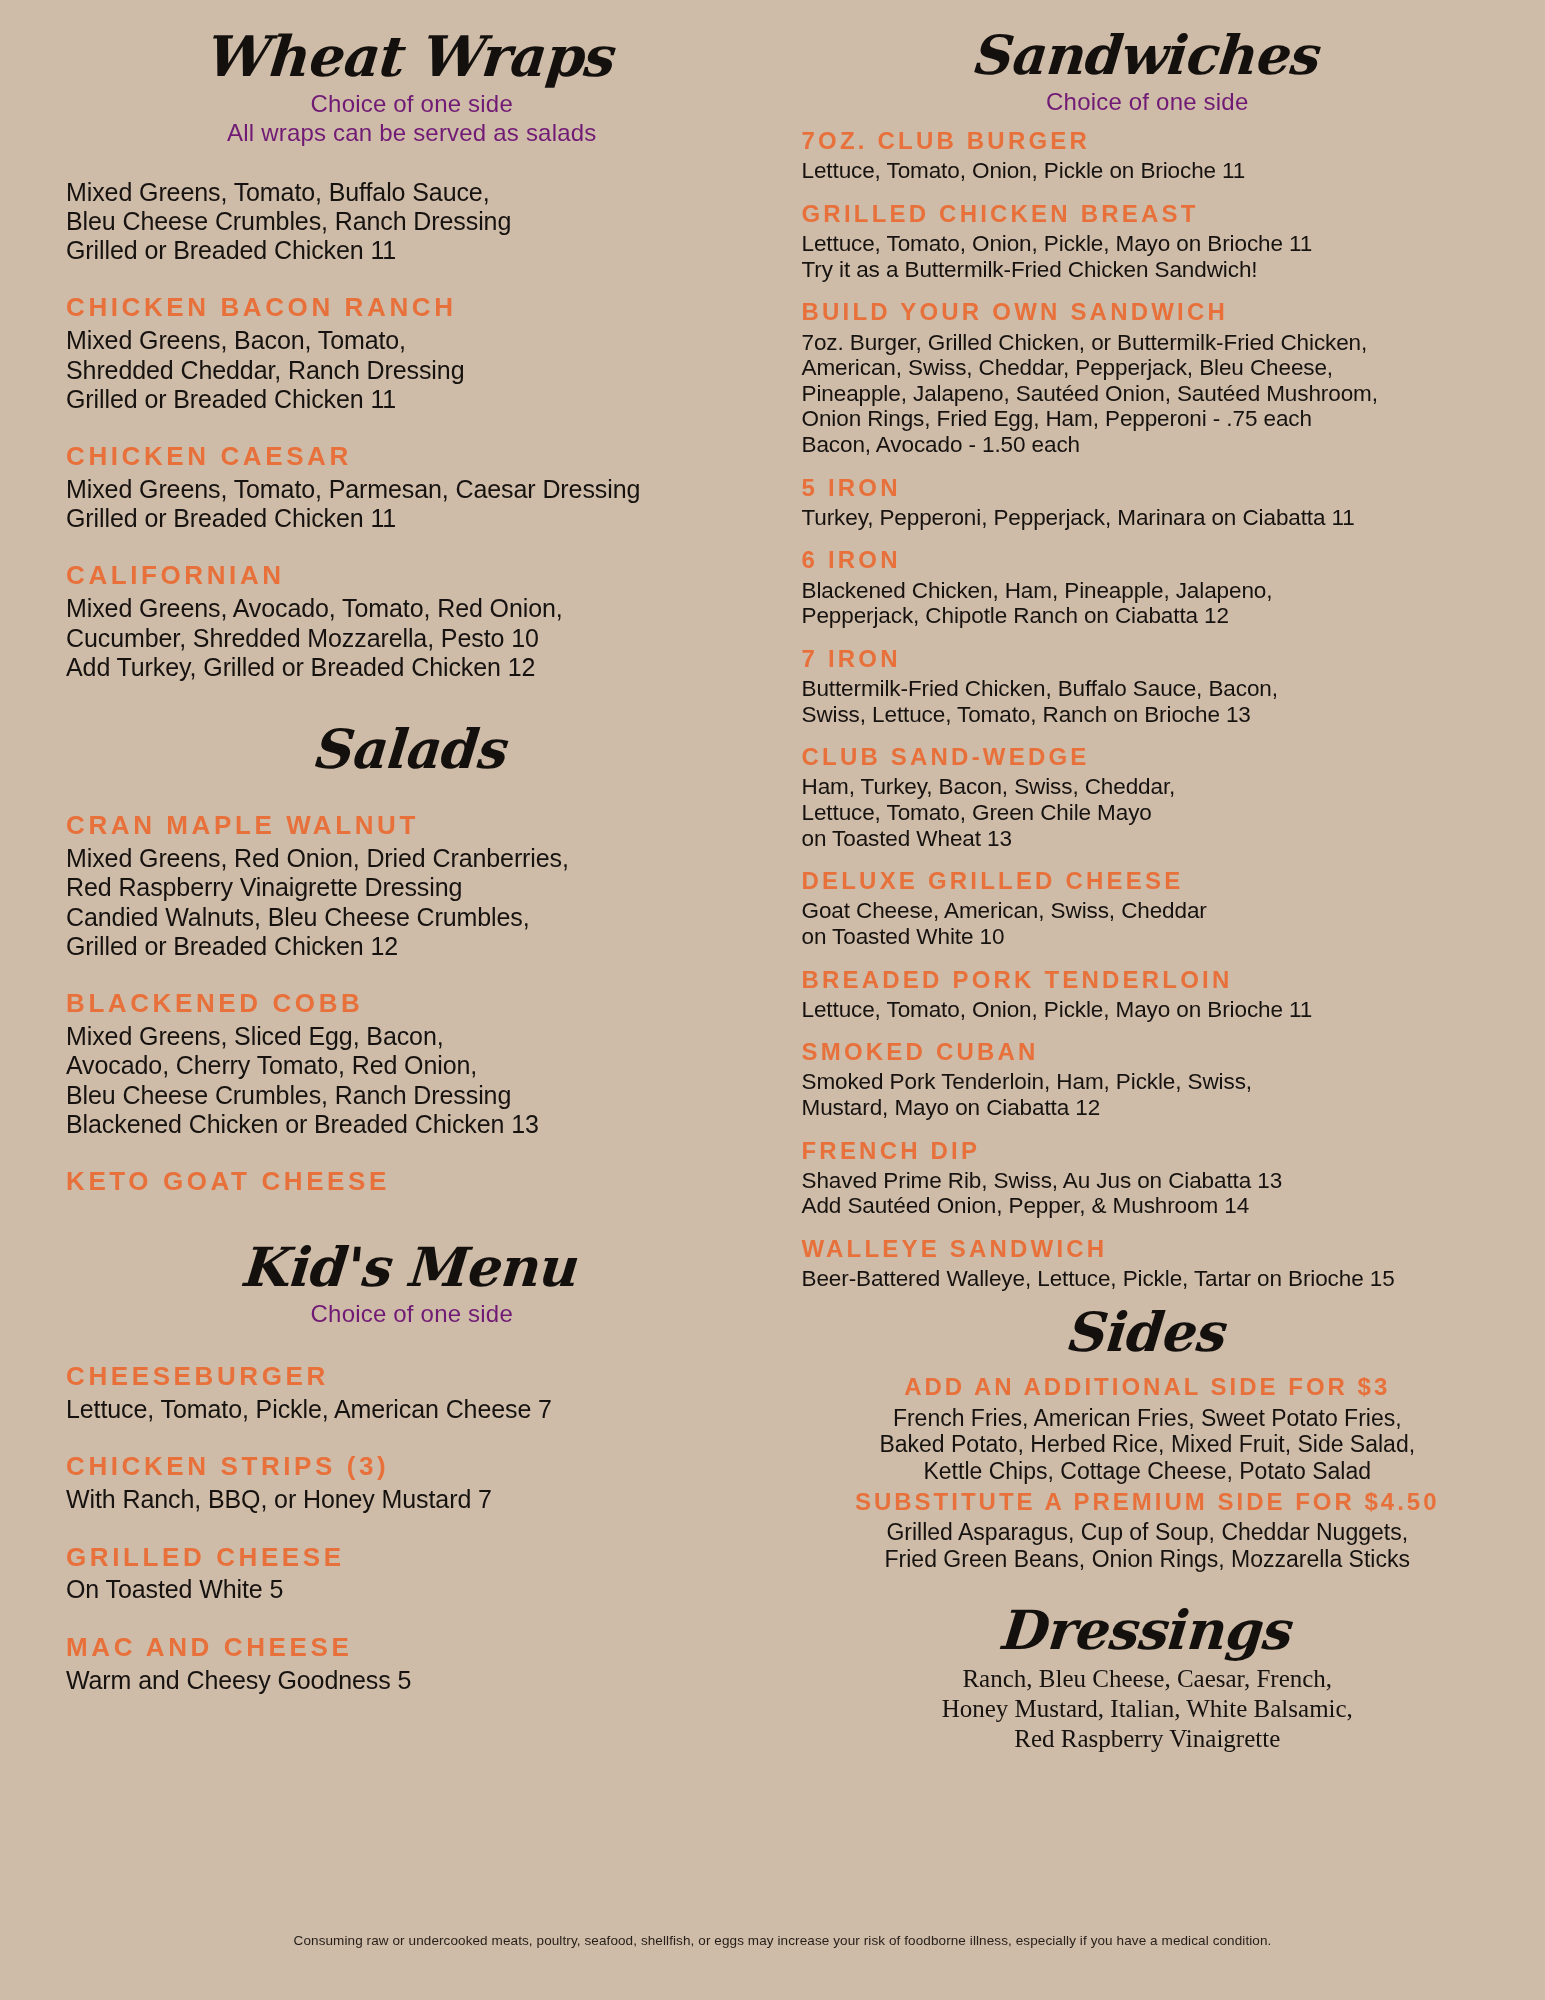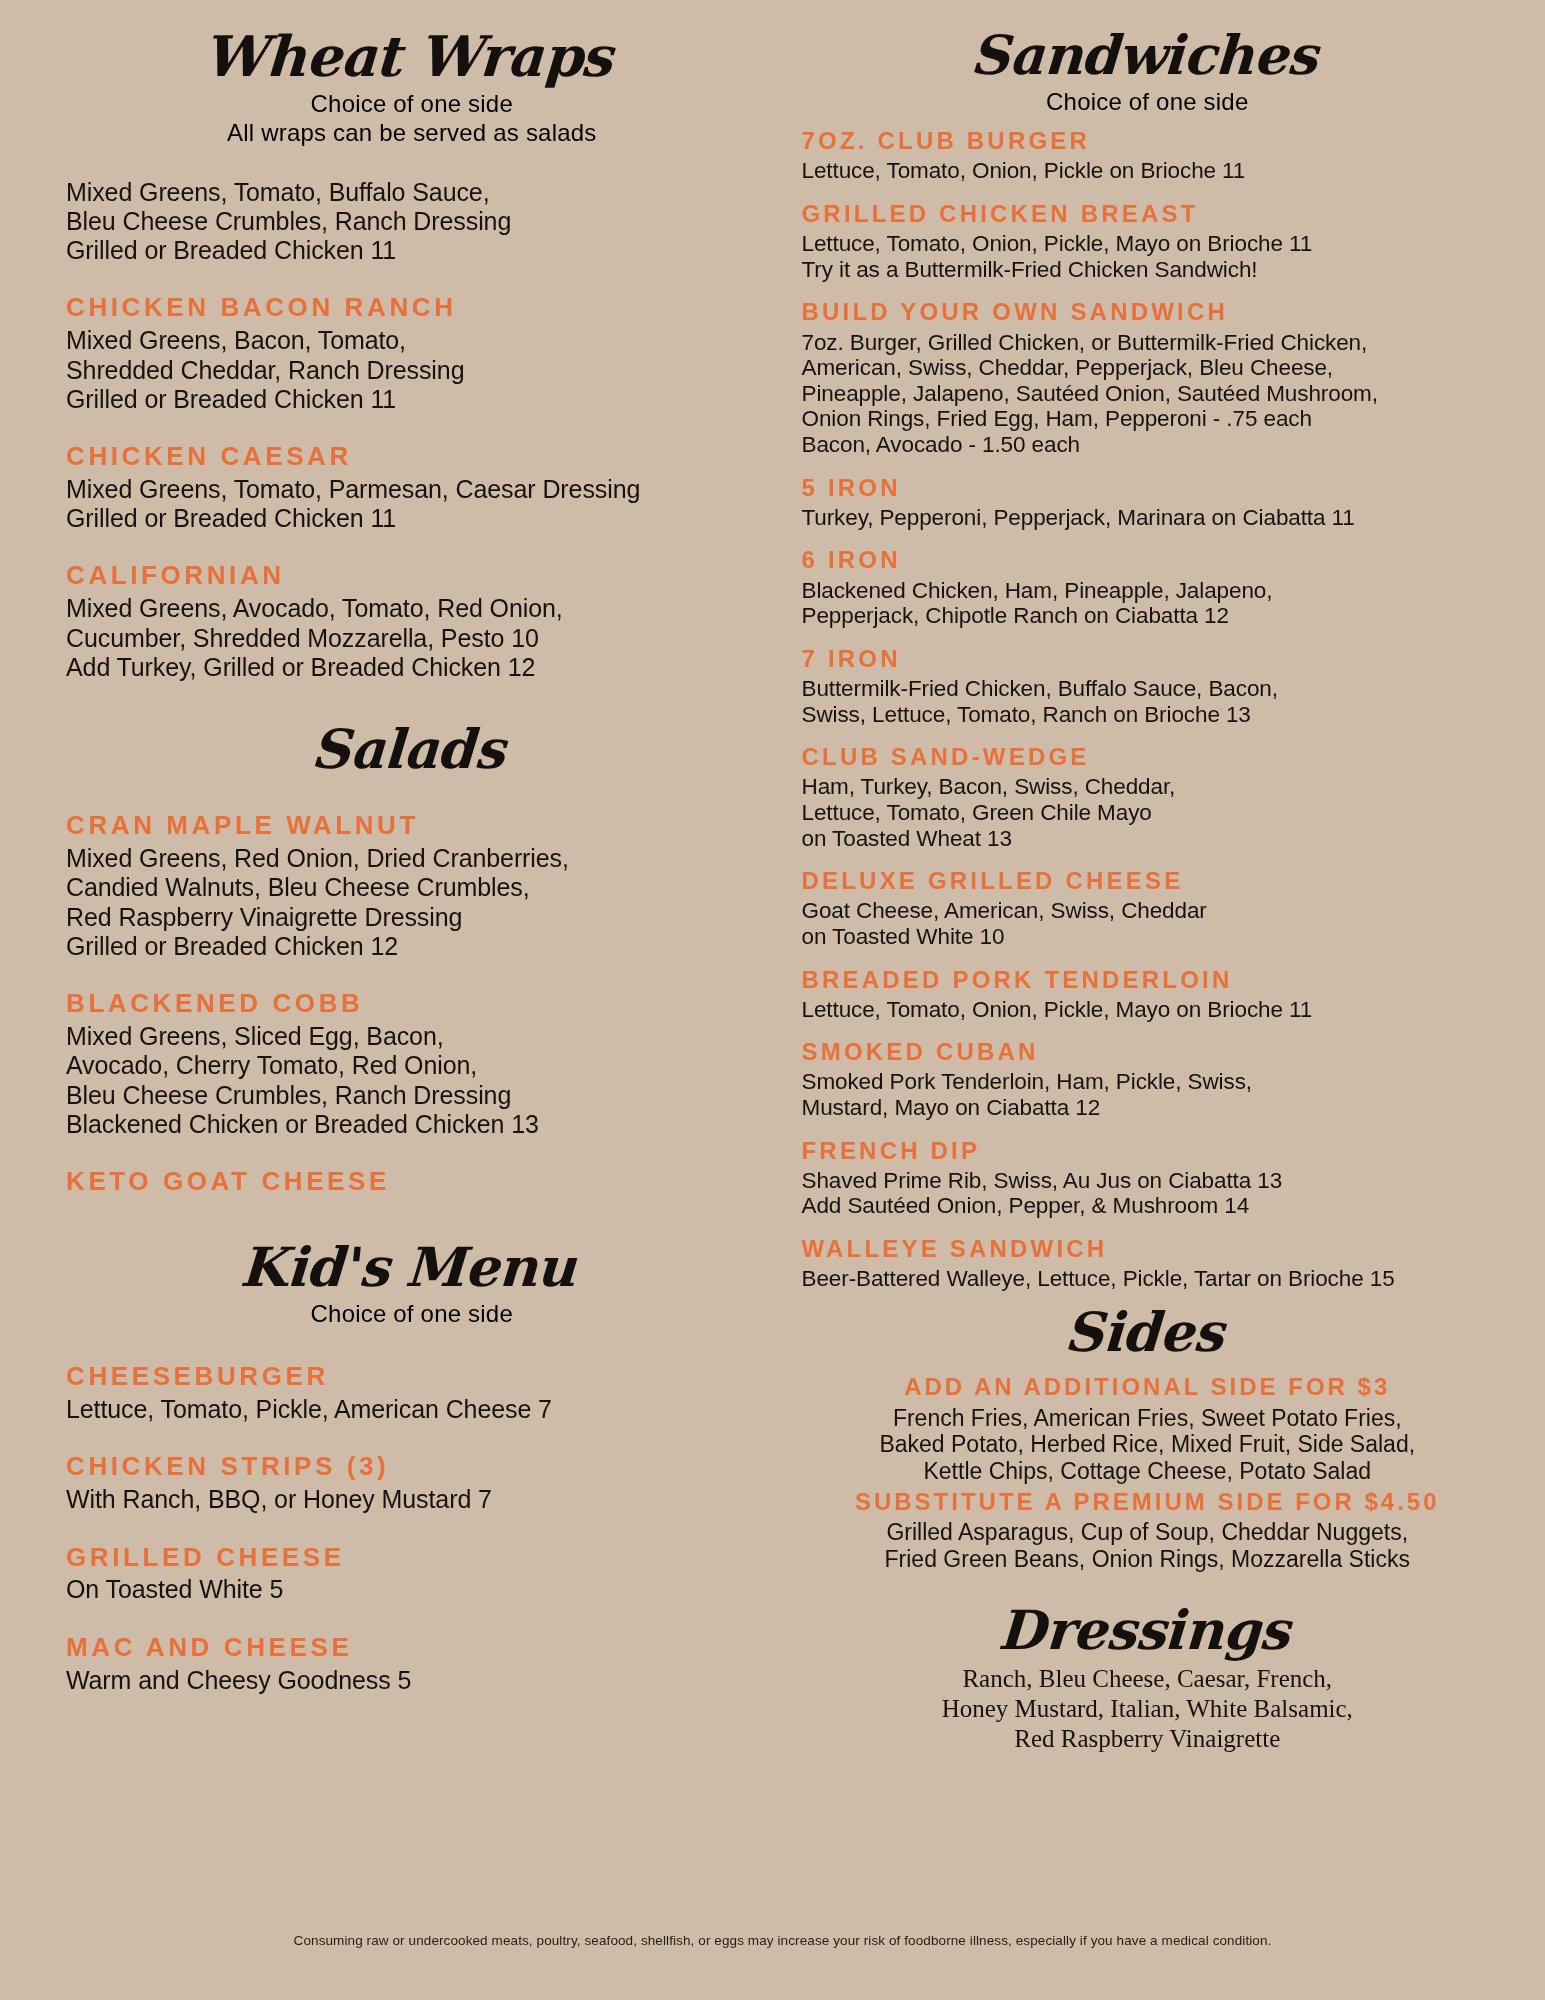--- a/index.html
+++ b/index.html
@@ -44,21 +44,21 @@
     text-align: center;
     color: #14100e;
     letter-spacing: -1px;
     transform: skewX(-6deg);
   }
   .script-title.wheat { font-size: 56px; }
   .script-sub {
     text-align: center;
     font-size: 24px;
     line-height: 1.22;
-    color: #000000;
+    color: #701a75;
     margin-top: 4px;
     font-family: "Liberation Sans", sans-serif;
     letter-spacing: 0.2px;
   }
 
   
   .item { margin-bottom: 6px; }
   .item-name {
     color: #e8703a;
     font-family: "Liberation Sans", sans-serif;
@@ -184,22 +184,22 @@
       </div>
 
       <div class="gap-top-lg">
         <div class="script-title">Salads</div>
 
         <div class="gap-top-md">
           <div class="item">
             <div class="item-name">CRAN MAPLE WALNUT</div>
             <div class="item-desc">
               <span class="nowrap-line">Mixed Greens, Red Onion, Dried Cranberries,</span>
+              <span class="nowrap-line">Red Raspberry Vinaigrette Dressing</span>
               <span class="nowrap-line">Candied Walnuts, Bleu Cheese Crumbles,</span>
-              <span class="nowrap-line">Red Raspberry Vinaigrette Dressing</span>
               <span class="nowrap-line">Grilled or Breaded Chicken 12</span>
             </div>
           </div>
 
           <div class="item">
             <div class="item-name">BLACKENED COBB</div>
             <div class="item-desc">
               <span class="nowrap-line">Mixed Greens, Sliced Egg, Bacon,</span>
               <span class="nowrap-line">Avocado, Cherry Tomato, Red Onion,</span>
               <span class="nowrap-line">Bleu Cheese Crumbles, Ranch Dressing</span>

